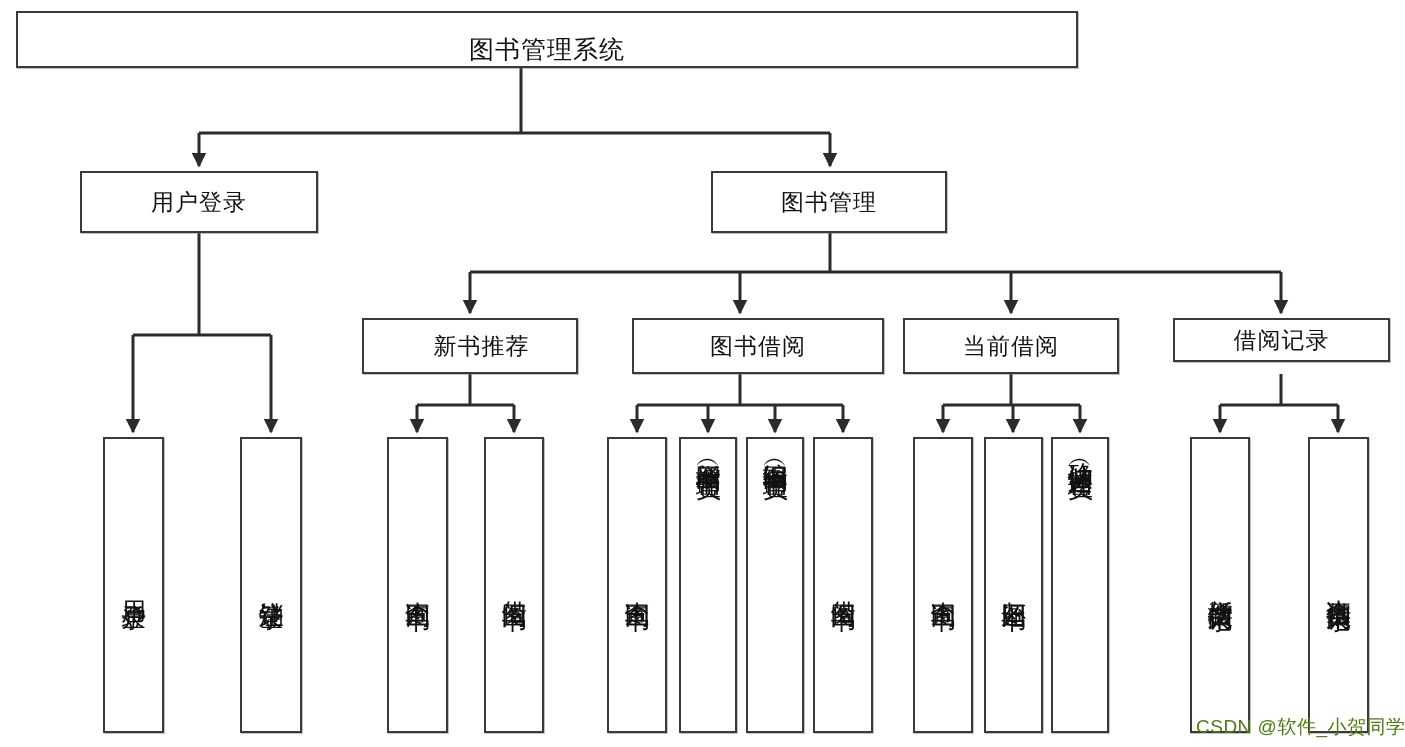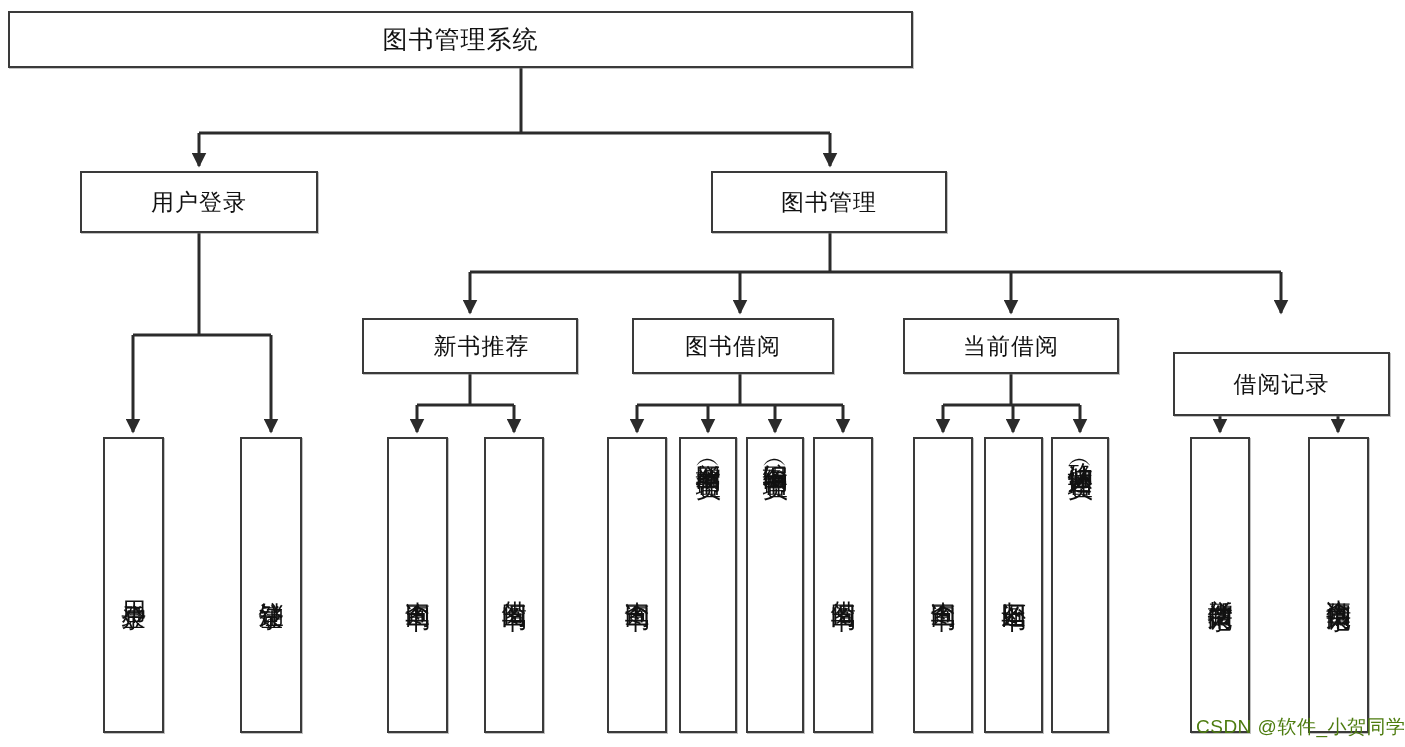--- a/index.html
+++ b/index.html
@@ -118,41 +118,41 @@
       <path d="M 1013 405 L 1013 432" marker-end="url(#arrow)"></path>
       <path d="M 1080 405 L 1080 432" marker-end="url(#arrow)"></path>
 
       <path d="M 1281 374 L 1281 405"></path>
       <path d="M 1220 405 L 1338 405"></path>
       <path d="M 1220 405 L 1220 432" marker-end="url(#arrow)"></path>
       <path d="M 1338 405 L 1338 432" marker-end="url(#arrow)"></path>
     </g>
   </svg>
 
-  <div class="node root" id="root-node" style="left: 8px; top: 11px; width: 905px; height: 57px;">
+  <div class="node root" id="root-node" style="left: 16px; top: 11px; width: 1062px; height: 57px; align-items: flex-end;">
     <span class="lbl">图书管理系统</span>
   </div>
 
   <div class="node branch" id="l1-0" style="left: 80px; top: 171px; width: 238px; height: 62px;">
     <span class="lbl">用户登录</span>
   </div>
   <div class="node branch" id="l1-1" style="left: 711px; top: 171px; width: 236px; height: 62px;">
     <span class="lbl">图书管理</span>
   </div>
 
   <div class="node branch" id="l2-0" style="left: 362px; top: 318px; width: 216px; height: 56px; padding-left: 23px;">
     <span class="lbl">新书推荐</span>
   </div>
-  <div class="node branch" id="l2-1" style="left: 632px; top: 318px; width: 202px; height: 56px;">
+  <div class="node branch" id="l2-1" style="left: 632px; top: 318px; width: 252px; height: 56px;">
     <span class="lbl">图书借阅</span>
   </div>
   <div class="node branch" id="l2-2" style="left: 903px; top: 318px; width: 216px; height: 56px;">
     <span class="lbl">当前借阅</span>
   </div>
-  <div class="node branch" id="l2-3" style="left: 1173px; top: 318px; width: 217px; height: 64px; margin-top: 34px;">
+  <div class="node branch" id="l2-3" style="left: 1173px; top: 318px; width: 217px; height: 44px;">
     <span class="lbl">借阅记录</span>
   </div>
 
   <div class="node leaf centered" id="lf-0" style="left: 103px; top: 437px; width: 61px; height: 296px;">
     <span class="lbl">用户登录</span>
   </div>
   <div class="node leaf centered" id="lf-1" style="left: 240px; top: 437px; width: 62px; height: 296px;">
     <span class="lbl">注销登录</span>
   </div>
   <div class="node leaf centered" id="lf-2" style="left: 387px; top: 437px; width: 61px; height: 296px;">

